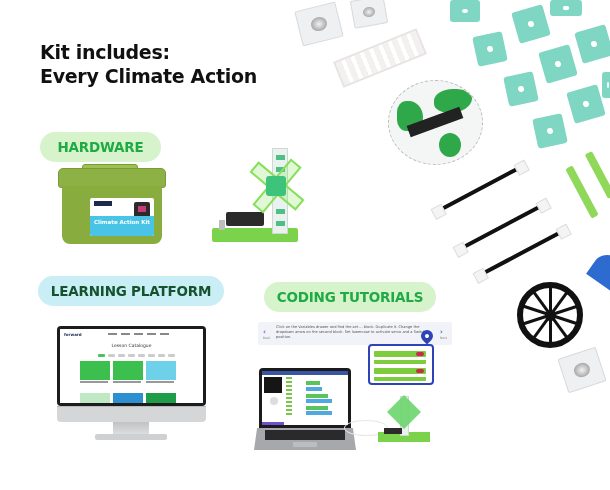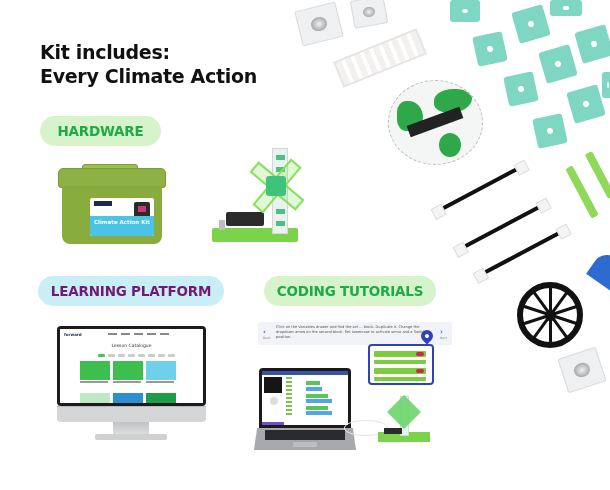--- a/index.html
+++ b/index.html
@@ -11,21 +11,21 @@
     left: 40px; top: 40px; width: 240px;
     font-size: 19px; line-height: 24px; font-weight: bold; color: #111111;
     letter-spacing: -0.3px;
   }
   .pill {
     border-radius: 16px; height: 30px;
     display: flex; align-items: center; justify-content: center;
     font-weight: bold; font-size: 13.5px; letter-spacing: -0.2px;
   }
   .pill-green { background: #d6f3cc; color: #1faa44; }
-  .pill-blue  { background: #c9eef5; color: #701a75; text-align: center; }
+  .pill-blue  { background: #c9eef5; color: #14532d; text-align: center; }
 
   
   .box-lid { left: 58px; top: 168px; width: 108px; height: 20px; background: #8db144; border-radius: 5px 5px 3px 3px; border: 1px solid #7a9c36; }
   .box-handle { left: 82px; top: 164px; width: 56px; height: 8px; background: #9cc052; border-radius: 3px; border: 1px solid #7a9c36; }
   .box-body { left: 62px; top: 186px; width: 100px; height: 58px; background: #88ad3e; border-radius: 3px 3px 8px 8px; }
   .box-label { left: 90px; top: 198px; width: 64px; height: 38px; background: #ffffff; border-radius: 2px; overflow: hidden; }
   .box-label .blue { position: absolute; left: 0; bottom: 0; width: 100%; height: 20px; background: #49c4e6; }
   .box-label .t { position: absolute; left: 4px; top: 21px; font-size: 5.5px; color: #fff; font-weight: bold; line-height: 6px; }
   .box-label .logo { position: absolute; left: 4px; top: 3px; width: 18px; height: 5px; background: #1d2a4a; }
   .box-label .board { position: absolute; right: 4px; top: 4px; width: 16px; height: 18px; background: #2b2b2b; border-radius: 2px; }
@@ -107,23 +107,23 @@
   .blue-shape { left: 592px; top: 255px; width: 30px; height: 30px; background: #2e6bd1; border-radius: 50% 0 0 0; transform: rotate(35deg); }
 </style>
 </head>
 <body>
 
 <div class="abs headline">
   <div>Kit includes:</div>
   <div>Every Climate Action</div>
 </div>
 
-<div class="abs pill pill-green" style="left:40px; top:116px; width:121px;">HARDWARE</div>
+<div class="abs pill pill-green" style="left:40px; top:132px; width:121px;">HARDWARE</div>
 <div class="abs pill pill-blue" style="left:38px; top:276px; width:186px;">LEARNING PLATFORM</div>
-<div class="abs pill pill-green" style="left:264px; top:276px; width:172px;">CODING TUTORIALS</div>
+<div class="abs pill pill-green" style="left:264px; top:282px; width:172px;">CODING TUTORIALS</div>
 
 <div>
   <div class="abs box-handle"></div>
   <div class="abs box-lid"></div>
   <div class="abs box-body"></div>
   <div class="abs box-label">
     <div class="logo"></div>
     <div class="board"></div>
     <div class="blue"></div>
     <div class="t">Climate Action Kit</div>

